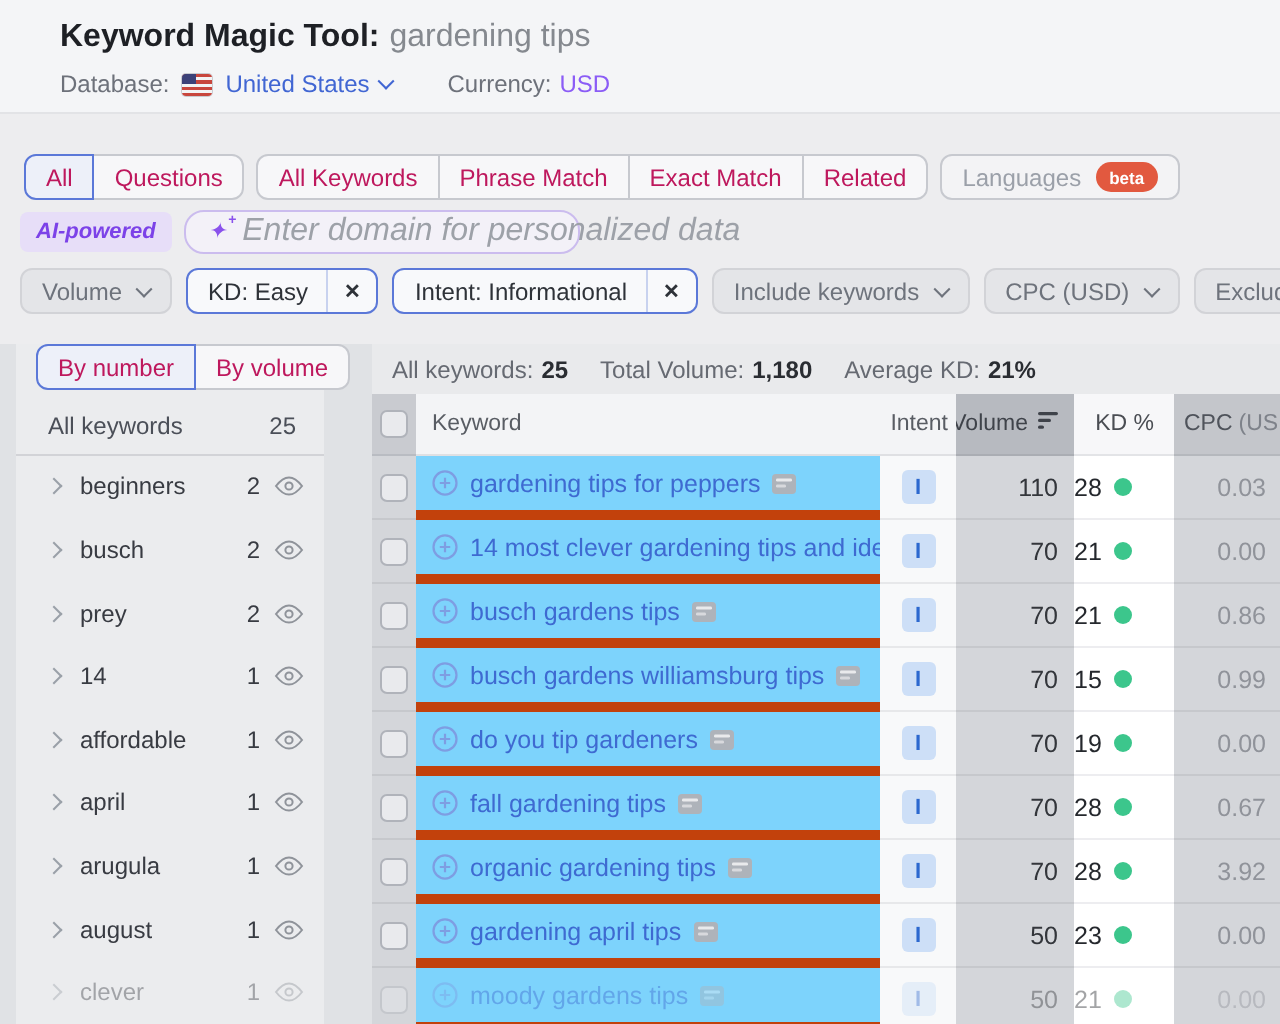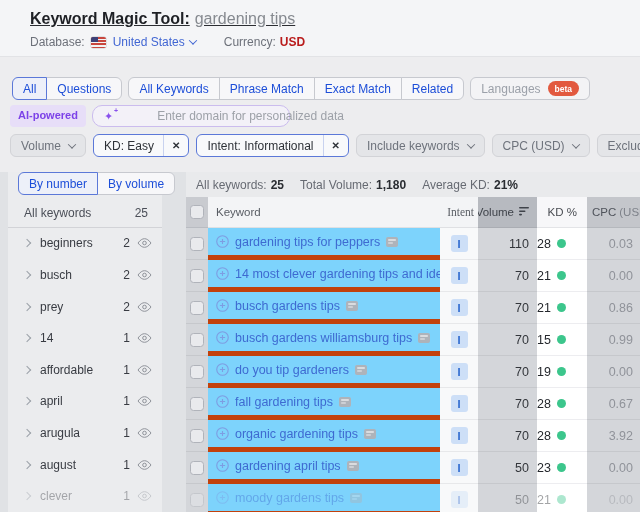--- a/index.html
+++ b/index.html
@@ -1,57 +1,57 @@
 <!DOCTYPE html>
 <html><head>
 <meta charset="utf-8">
 <style>
   * { margin:0; padding:0; box-sizing:border-box; }
   html,body { width:640px; height:512px; overflow:hidden; }
   body { font-family:"Liberation Sans", sans-serif; background:#ededef; color:#2b2d32; }
 
   
   .topbar { height:57px; background:#f4f5f7; padding:10px 0 0 30px; border-bottom:1px solid #e2e3e6; }
-  .title-row { font-size:16px;text-decoration:underline; }
+  .title-row { font-size:16px; }
   .title-main { font-weight:700; color:#1e2025; }
   .title-query { color:#85898f; margin-left:5px; }
   .meta-row { margin-top:7px; font-size:12px; color:#6d717a; display:flex; align-items:center; }
   .meta-label { color:#6d717a; }
   .db-link { color:#4166d3; margin-left:5px; display:inline-flex; align-items:center; gap:5px; cursor:pointer; }
   .flag { position:relative; display:inline-block; width:15px; height:11px; border-radius:2px; margin:0 2px 0 6px;
           background:repeating-linear-gradient(180deg,#c8463d 0 1.6px,#f2f3f4 1.6px 3.2px); box-shadow:0 0 0 .5px #c9cbd0; }
   .flag::after { content:""; position:absolute; left:0; top:0; width:7px; height:5.5px; background:#3c4178; border-radius:2px 0 0 0; }
   .currency { margin-left:28px; }
-  .currency b { color:#b91c1c; font-weight:700; margin-left:4px; }
+  .currency b { color:#8b5cf6; font-weight:400; margin-left:4px; }
 
   
   .chv { display:inline-block; width:6px; height:6px; border-right:1.5px solid currentColor; border-bottom:1.5px solid currentColor; }
   .chv-d { transform:rotate(45deg) translate(-1px,-1px); }
   .chv-r { transform:rotate(-45deg); }
 
   
   .tabs-row { display:flex; align-items:center; margin-top:20px; padding-left:12px; gap:6px; }
   .seg { display:inline-flex; }
   .tbtn { position:relative; background:#f7f7f9; border:1px solid #c7c9cf; height:23px; padding:0 10px; font-size:12px;
-          color:#1d4ed8; display:inline-flex; align-items:center; gap:6px; margin-left:-1px; cursor:pointer; white-space:nowrap; }
+          color:#be185d; display:inline-flex; align-items:center; gap:6px; margin-left:-1px; cursor:pointer; white-space:nowrap; }
   .seg .tbtn:first-child { border-radius:6px 0 0 6px; margin-left:0; }
   .seg .tbtn:last-child { border-radius:0 6px 6px 0; }
   .tbtn.sel { border-color:#5b78d8; background:#edf0f9; z-index:2; }
   .lang-btn { height:23px; border:1px solid #c7c9cf; background:#f3f3f5; border-radius:6px; padding:0 10px; font-size:12px;
               color:#9ba0a9; display:inline-flex; align-items:center; gap:7px; cursor:pointer; }
   .beta { background:#e2593f; color:#fff; font-size:8.5px; font-weight:700; padding:2.5px 7px; border-radius:8px; }
 
   
-  .ai-row { display:flex; margin-top:5px; padding-left:10px; }
+  .ai-row { display:flex; align-items:center; margin-top:5px; padding-left:10px;font-style:italic; }
   .ai-badge { background:#e7def8; color:#7c42e8; font-size:11px; font-weight:700; padding:4px 8px; border-radius:4px; }
   .ai-field { height:22px; border:1px solid #cbbcee; background:#f3f1f8; border-radius:10px; display:flex; align-items:center;
               gap:8px; padding:0 11px; width:198px; margin-left:6px; cursor:text; }
   .sparkle { position:relative; color:#8a52ec; font-size:11px; line-height:1; }
   .sparkle::after { content:"+"; position:absolute; top:-4px; right:-5px; font-size:7px; font-weight:700; }
-  .ai-ph { color:#9da1a8; font-size:12px; white-space:nowrap;margin-left:36px; }
+  .ai-ph { color:#9da1a8; font-size:16px; white-space:nowrap; }
 
   
   .filters-row { display:flex; align-items:center; margin-top:7px; padding-left:10px; gap:7px; }
   .fbtn { height:23px; padding:0 10px; border-radius:6px; background:#e4e5e8; border:1px solid #d2d3d7; color:#6e737c;
           font-size:12px; display:inline-flex; align-items:center; gap:8px; cursor:pointer; white-space:nowrap; }
   .chip { height:23px; padding:0 0 0 10px; border-radius:6px; background:#f8f9fb; border:1px solid #5b78d8; color:#2e3238;
           font-size:12px; display:inline-flex; align-items:center; cursor:pointer; white-space:nowrap; }
   .chip .x { margin-left:9px; padding:0 8px; align-self:stretch; display:inline-flex; align-items:center;
              border-left:1px solid #c8d2ef; font-size:10px; font-weight:700; color:#2e3238; cursor:pointer; }
 
@@ -75,21 +75,21 @@
   .stats b { color:#2a2d32; margin-left:4px; }
 
   .tgrid { display:grid; grid-template-columns:22px 232px 38px 59px 50px 58px; }
   .thead { height:31px; }
   .trow { height:32px; }
   .cell { display:flex; align-items:center; overflow:hidden; }
 
   
   .h-check { background:#c9cbd0; justify-content:center; border-bottom:1px solid #b9bcc2; }
   .h-kw    { background:#f3f4f6; padding-left:8px; font-size:11.5px; color:#595d64; border-bottom:1px solid #dfe0e3; }
-  .h-int   { background:#f3f4f6; justify-content:flex-end; padding-right:4px; font-size:11.5px; color:#595d64; border-bottom:1px solid #dfe0e3;font-family:Liberation Serif, serif; }
+  .h-int   { background:#f3f4f6; justify-content:flex-end; padding-right:4px; font-size:11.5px; color:#595d64; border-bottom:1px solid #dfe0e3; }
   .h-vol   { background:#b7bac0; justify-content:flex-end; padding-right:8px; gap:5px; font-size:11.5px; color:#3f434a; border-bottom:1px solid #aaadb3; }
   .h-kd    { background:#f7f7f9; justify-content:flex-end; padding-right:10px; font-size:11.5px; color:#4a4d53; border-bottom:1px solid #e3e4e7; }
   .h-cpc   { background:#c4c6cb; padding-left:5px; font-size:11.5px; color:#4f535b; border-bottom:1px solid #b5b8bd; white-space:nowrap; }
   .h-cpc .unit { color:#7e828a; margin-left:3px; }
 
   
   .c-check { background:#d4d6da; justify-content:center; border-bottom:1px solid #c6c8cc; }
   .c-kw    { background:#7dd3fc; padding-left:8px; gap:6px; border-bottom:5px solid #c2410c; }
   .c-int   { background:#f8f9fa; justify-content:center; border-bottom:1px solid #e7e8ea; }
   .c-vol   { background:#d4d6da; justify-content:flex-end; padding-right:8px; font-size:12.5px; color:#33363b; border-bottom:1px solid #c6c8cc; }

